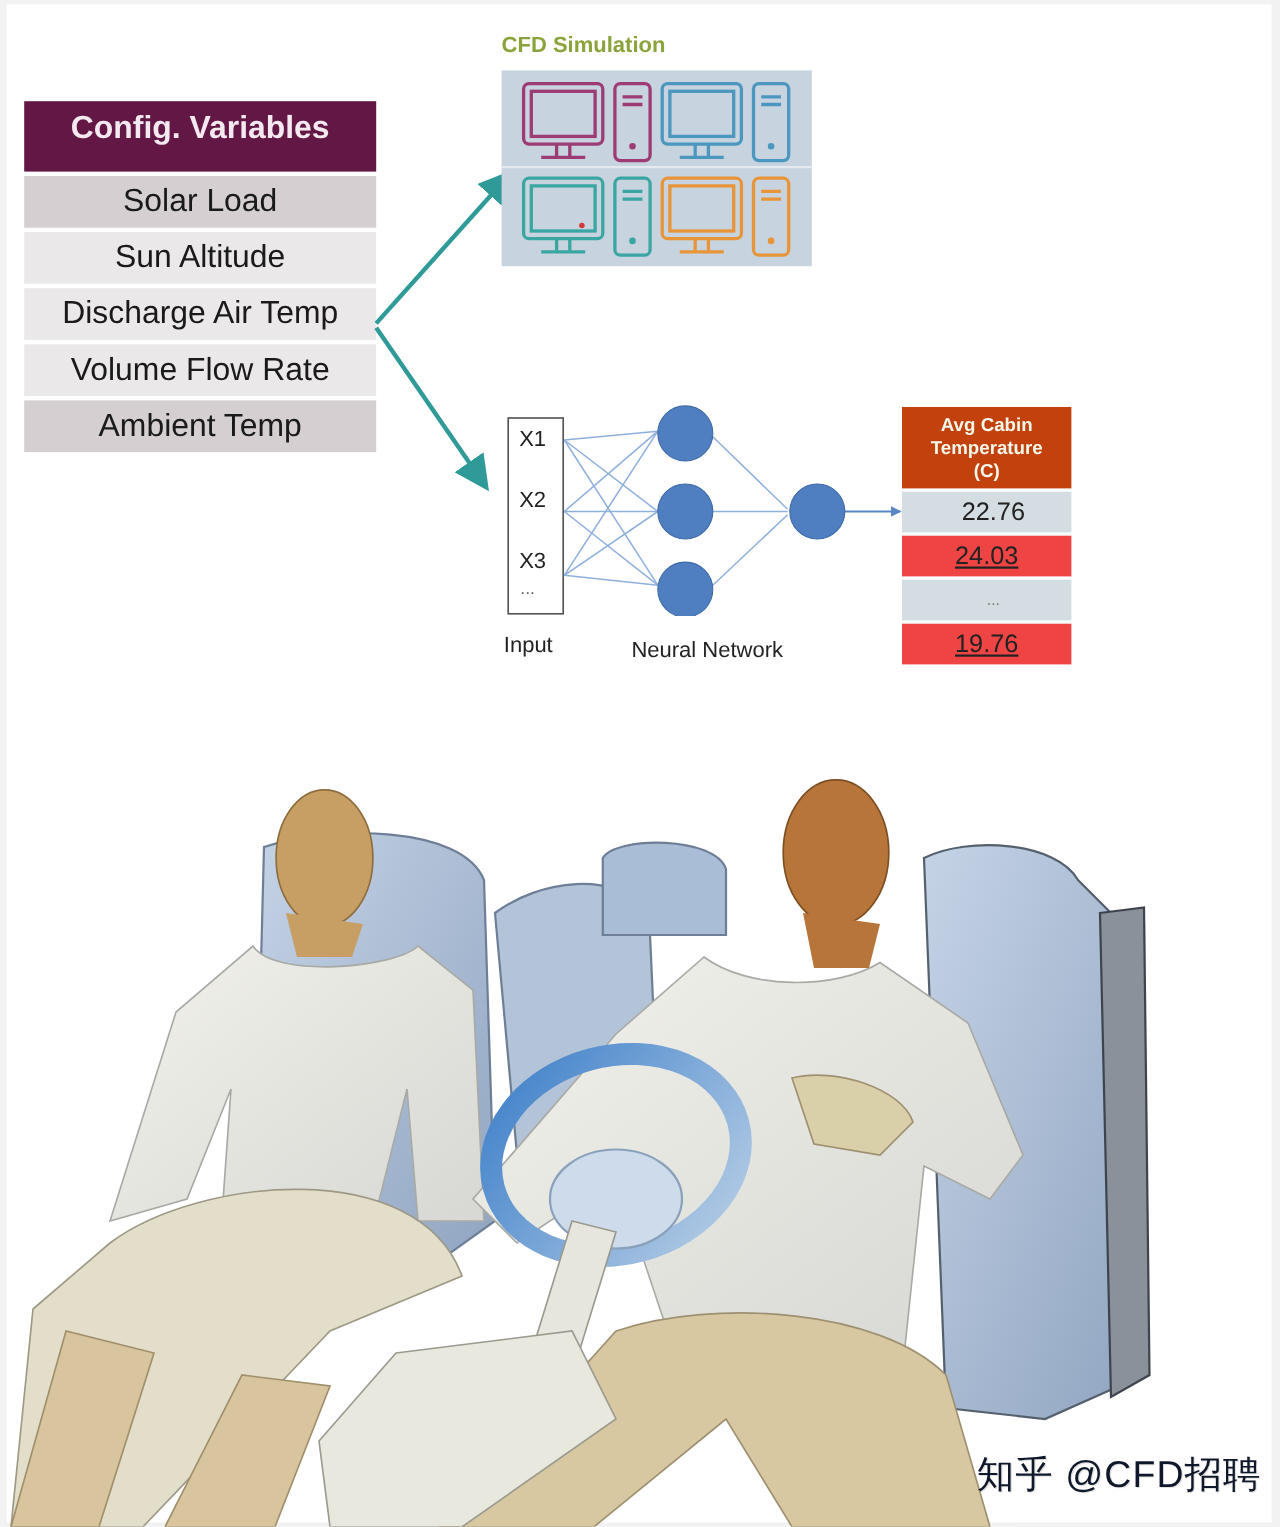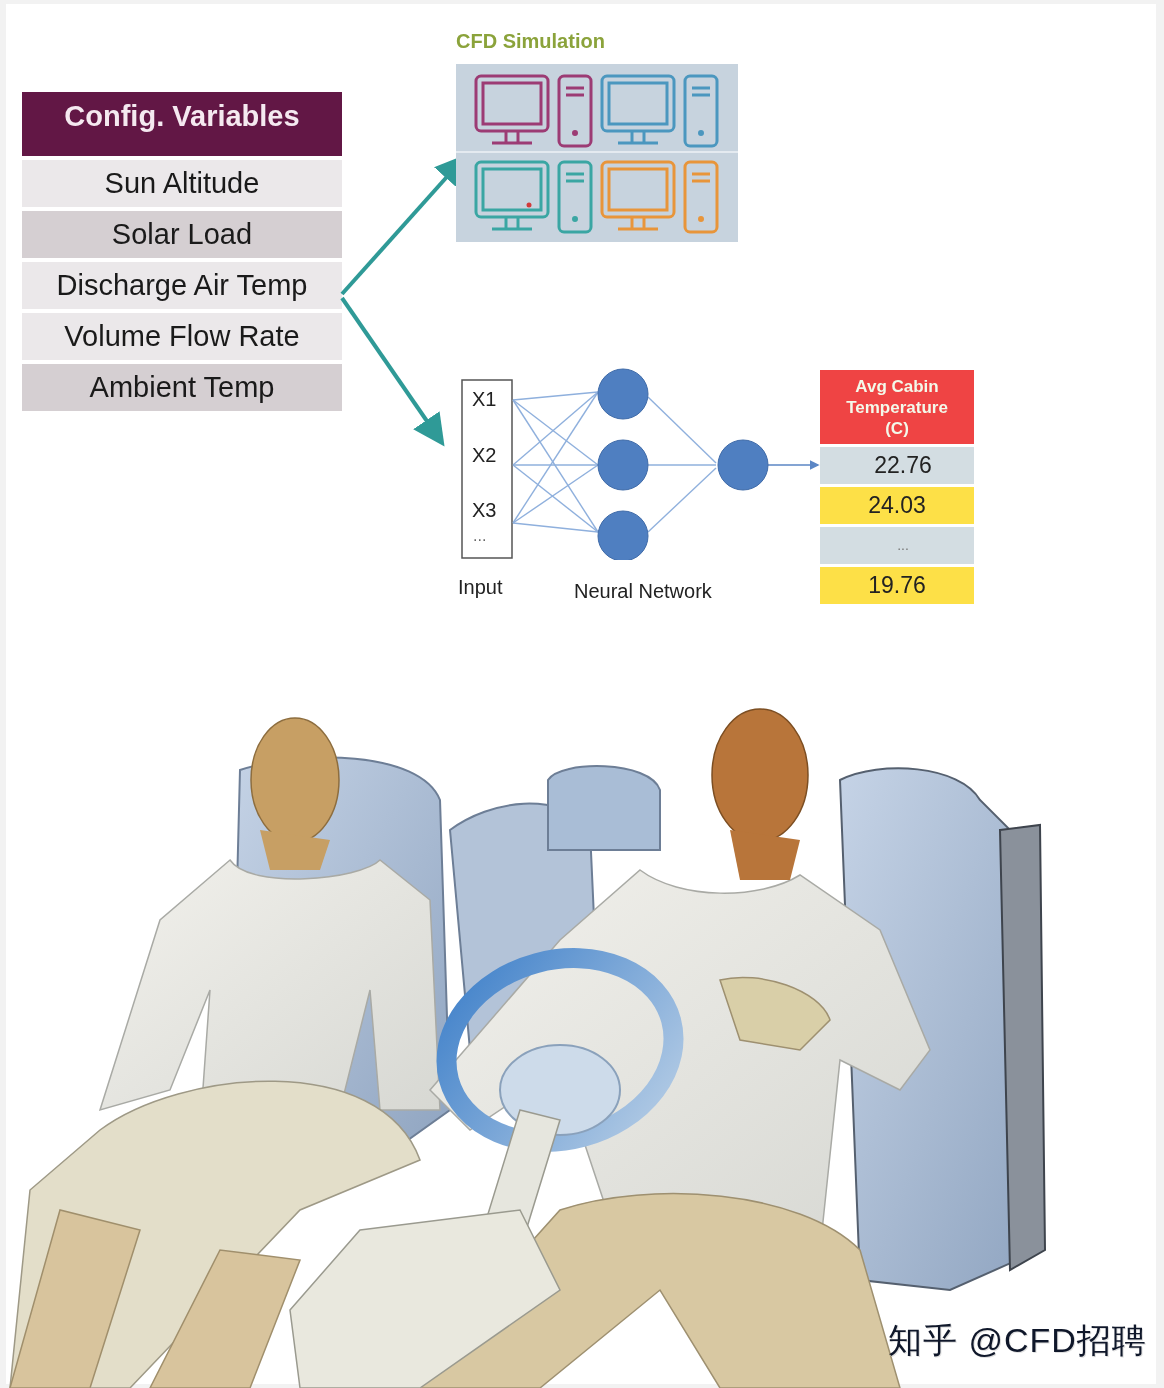--- a/index.html
+++ b/index.html
@@ -26,44 +26,44 @@
     color: #8ba33b; font-weight: bold; font-size: 20px;
   }
   .cfd-panel {
     position: absolute; left: 456px; top: 64px; width: 282px; height: 178px; background: #c7d3de;
   }
   .nn-svg { position: absolute; left: 440px; top: 360px; }
   .nn-label { position: absolute; font-size: 20px; color: #222; }
 
   .out-table { position: absolute; left: 820px; top: 370px; width: 154px; }
   .out-header {
-    background: #ef4444; color: #f3f9ea; font-weight: bold; font-size: 17px; text-align: center;
+    background: #c2410c; color: #f3f9ea; font-weight: bold; font-size: 17px; text-align: center;
     height: 74px; line-height: 21px; padding-top: 6px; box-sizing: border-box;
   }
   .out-row {
     height: 37px; line-height: 37px; font-size: 23px; color: #222; text-align: center; margin-top: 3px;
   }
   .out-row.dark { background: #d3dde2; padding-left: 12px; }
-  .out-row.light { background: #fde047; }
+  .out-row.light { background: #ef4444; text-decoration: underline; }
 
   .render-svg { position: absolute; left: 0; top: 690px; }
   .watermark {
     position: absolute; left: 888px; top: 1318px; font-size: 34px; color: #0f172a;
     letter-spacing: 1px; text-shadow: 1px 1px 0 #e0e0e0;
   }
 </style>
 </head>
 <body>
 
 <div class="canvas"></div>
 
 <div class="config-table">
   <div class="config-header">Config. Variables</div>
+  <div class="config-row dark">Solar Load</div>
   <div class="config-row light">Sun Altitude</div>
-  <div class="config-row dark">Solar Load</div>
   <div class="config-row light">Discharge Air Temp</div>
   <div class="config-row light">Volume Flow Rate</div>
   <div class="config-row dark">Ambient Temp</div>
 </div>
 
 <svg width="1164" height="460" style="position:absolute;left:0;top:0">
   <defs>
     <marker id="ah" markerWidth="8" markerHeight="8" refX="6" refY="4" orient="auto">
       <path d="M0,0 L8,4 L0,8 Z" fill="#2f9a97"></path>
     </marker>

